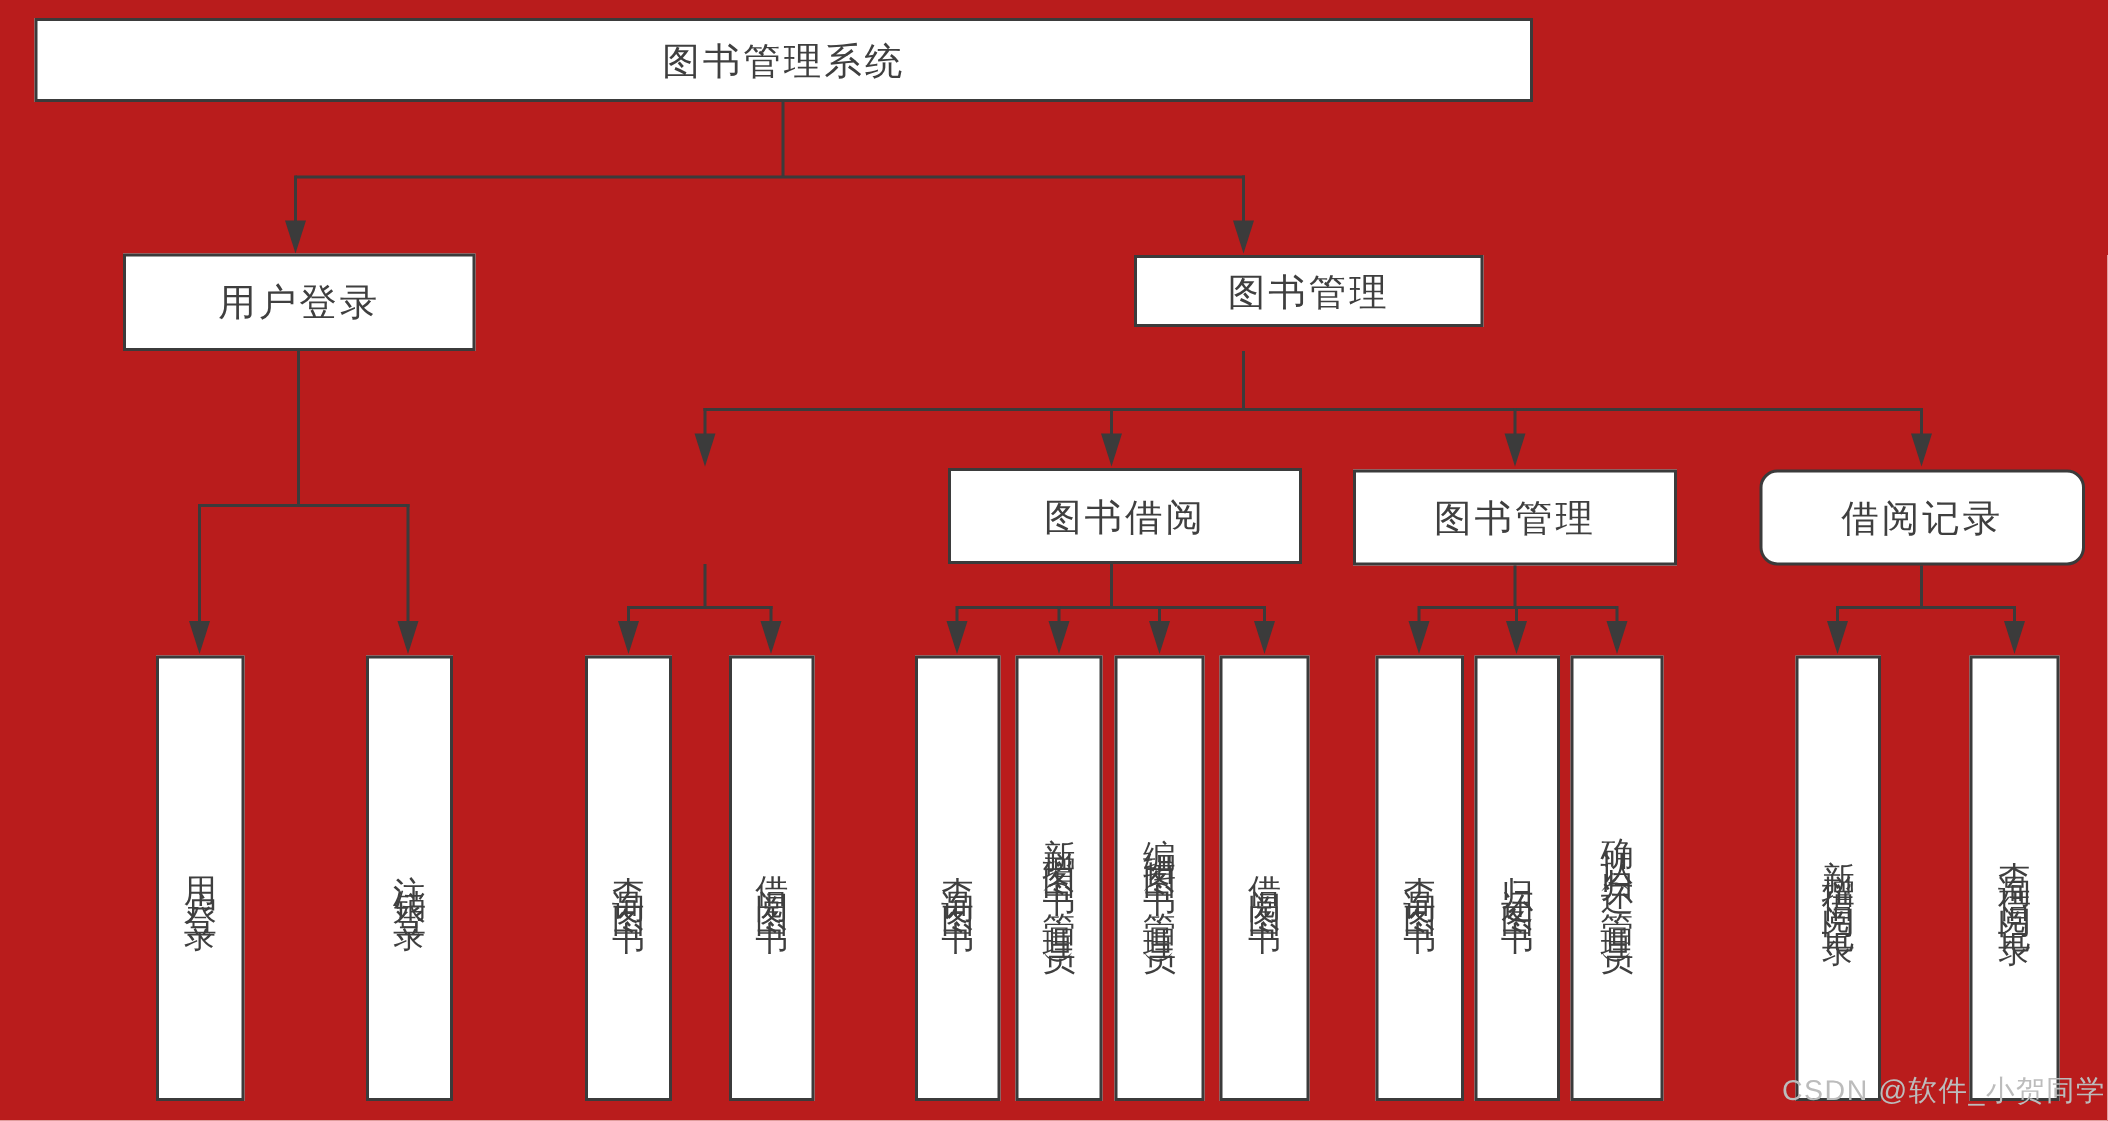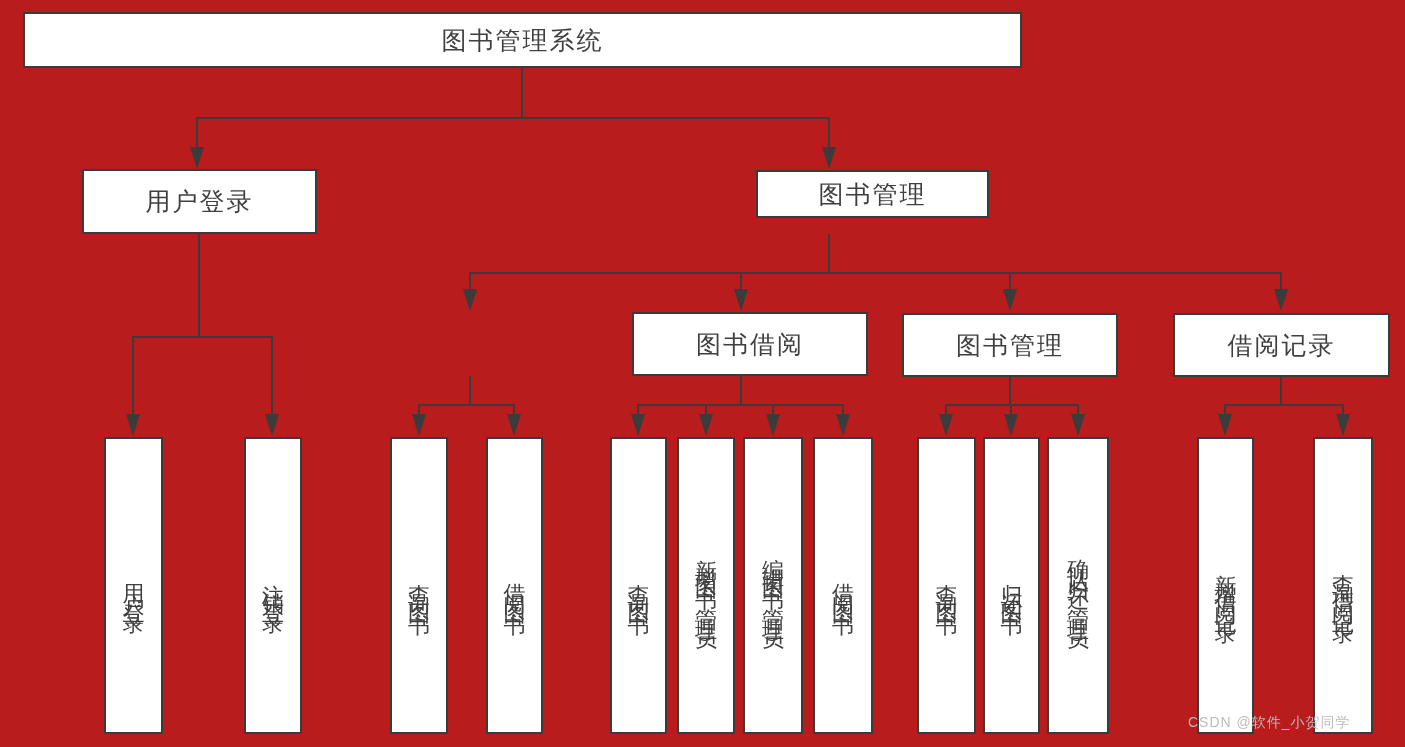--- a/index.html
+++ b/index.html
@@ -33,21 +33,21 @@
   .hline{ position:absolute; height:2px; background:#3b3b3b; }
   .ah{
     position:absolute; width:0; height:0;
     border-left:7px solid transparent;
     border-right:7px solid transparent;
     border-top:22px solid #3b3b3b;
   }
   .watermark{
     position:absolute;
     left:1188px; top:714px;
-    font-size:14px;
+    font-size:19px;
     letter-spacing:1px;
     color:#bcbcbc;
     white-space:nowrap;
   }
 </style>
 </head>
 <body>
 
 <div class="stage">
 
@@ -76,21 +76,21 @@
   <div class="ah" style="left:463px;top:289px;"></div>
   <div class="vline" style="left:740px;top:272px;height:19px;"></div>
   <div class="ah" style="left:734px;top:289px;"></div>
   <div class="vline" style="left:1009px;top:272px;height:19px;"></div>
   <div class="ah" style="left:1003px;top:289px;"></div>
   <div class="vline" style="left:1280px;top:272px;height:19px;"></div>
   <div class="ah" style="left:1274px;top:289px;"></div>
 
   <div class="box hbox" style="left:632px;top:312px;width:236px;height:64px;">图书借阅</div>
   <div class="box hbox" style="left:902px;top:313px;width:216px;height:64px;">图书管理</div>
-  <div class="box hbox" style="left:1173px;top:313px;width:217px;height:64px;">借阅记录</div>
+  <div class="box hbox" style="left:1173px;top:313px;width:217px;height:64px;border-radius:12px;">借阅记录</div>
 
   <div class="vline" style="left:469px;top:376px;height:30px;"></div>
   <div class="hline" style="left:418px;top:404px;width:97px;"></div>
   <div class="vline" style="left:418px;top:404px;height:12px;"></div>
   <div class="ah" style="left:412px;top:414px;"></div>
   <div class="vline" style="left:513px;top:404px;height:12px;"></div>
   <div class="ah" style="left:507px;top:414px;"></div>
 
   <div class="vline" style="left:740px;top:376px;height:30px;"></div>
   <div class="hline" style="left:638px;top:404px;width:205px;"></div>

